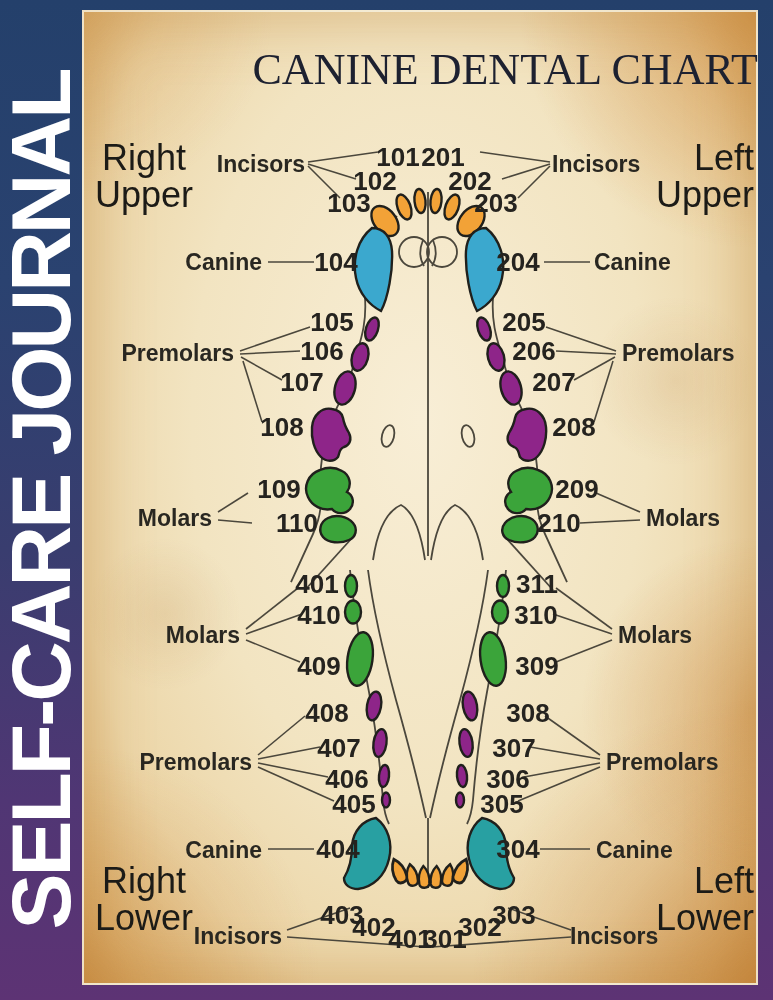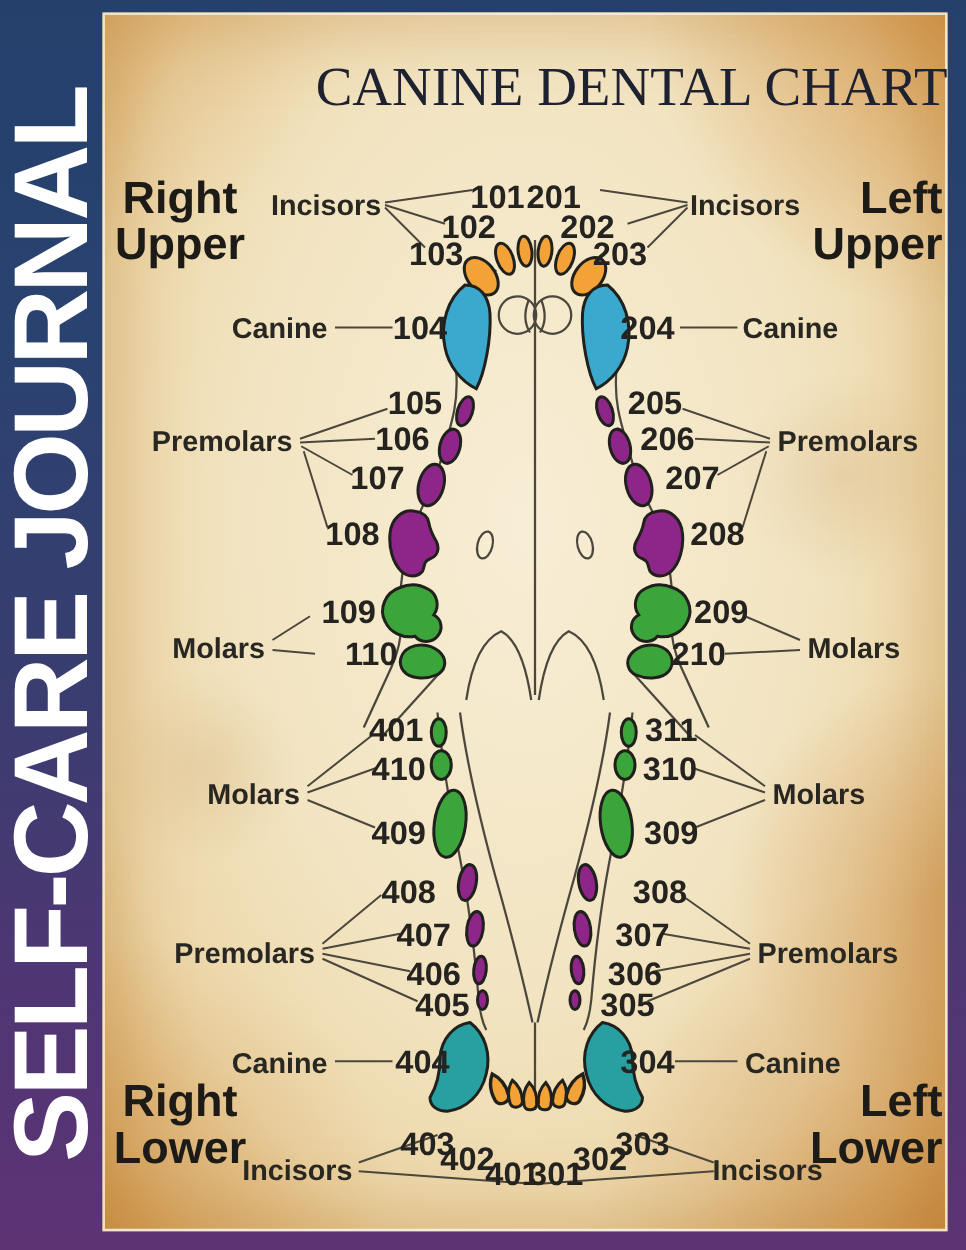--- a/index.html
+++ b/index.html
@@ -31,21 +31,21 @@
       radial-gradient(circle at 12% 62%, rgba(160,100,30,0.12), rgba(160,100,30,0) 9%),
       radial-gradient(ellipse at 50% 42%, #f8eed6 0%, #f2e4c1 48%, #ecd6a8 74%, #e0ba7c 92%, #d5a562 100%);
     box-shadow:inset 0 0 55px 12px rgba(185,125,50,0.35);
   }
   .poster-title{
     position:absolute;left:82px;top:44px;width:676px;text-align:right;
     font-family:"Liberation Serif","DejaVu Serif",serif;
     font-size:44px;font-weight:500;color:#1d2130;letter-spacing:0px;
   }
   .quad{
-    position:absolute;font-size:36px;font-weight:700;color:#1c1b17;line-height:1.03;
+    position:absolute;font-size:36px;font-weight:400;color:#1c1b17;line-height:1.03;
   }
   .q-ru{left:88px;top:139px;width:112px;text-align:center;}
   .q-lu{left:640px;top:139px;width:114px;text-align:right;}
   .q-rl{left:88px;top:862px;width:112px;text-align:center;}
   .q-ll{left:640px;top:862px;width:114px;text-align:right;}
   svg.diagram{position:absolute;left:0;top:0;}
   .num{font-family:"Liberation Sans","DejaVu Sans",sans-serif;font-size:26px;font-weight:700;fill:#25231f;}
   .glabel{font-family:"Liberation Sans","DejaVu Sans",sans-serif;font-size:23px;font-weight:600;fill:#292721;}
   .outline{stroke:#4b473c;stroke-width:1.8;fill:none;}
   .leader{stroke:#4b473c;stroke-width:1.6;fill:none;}

